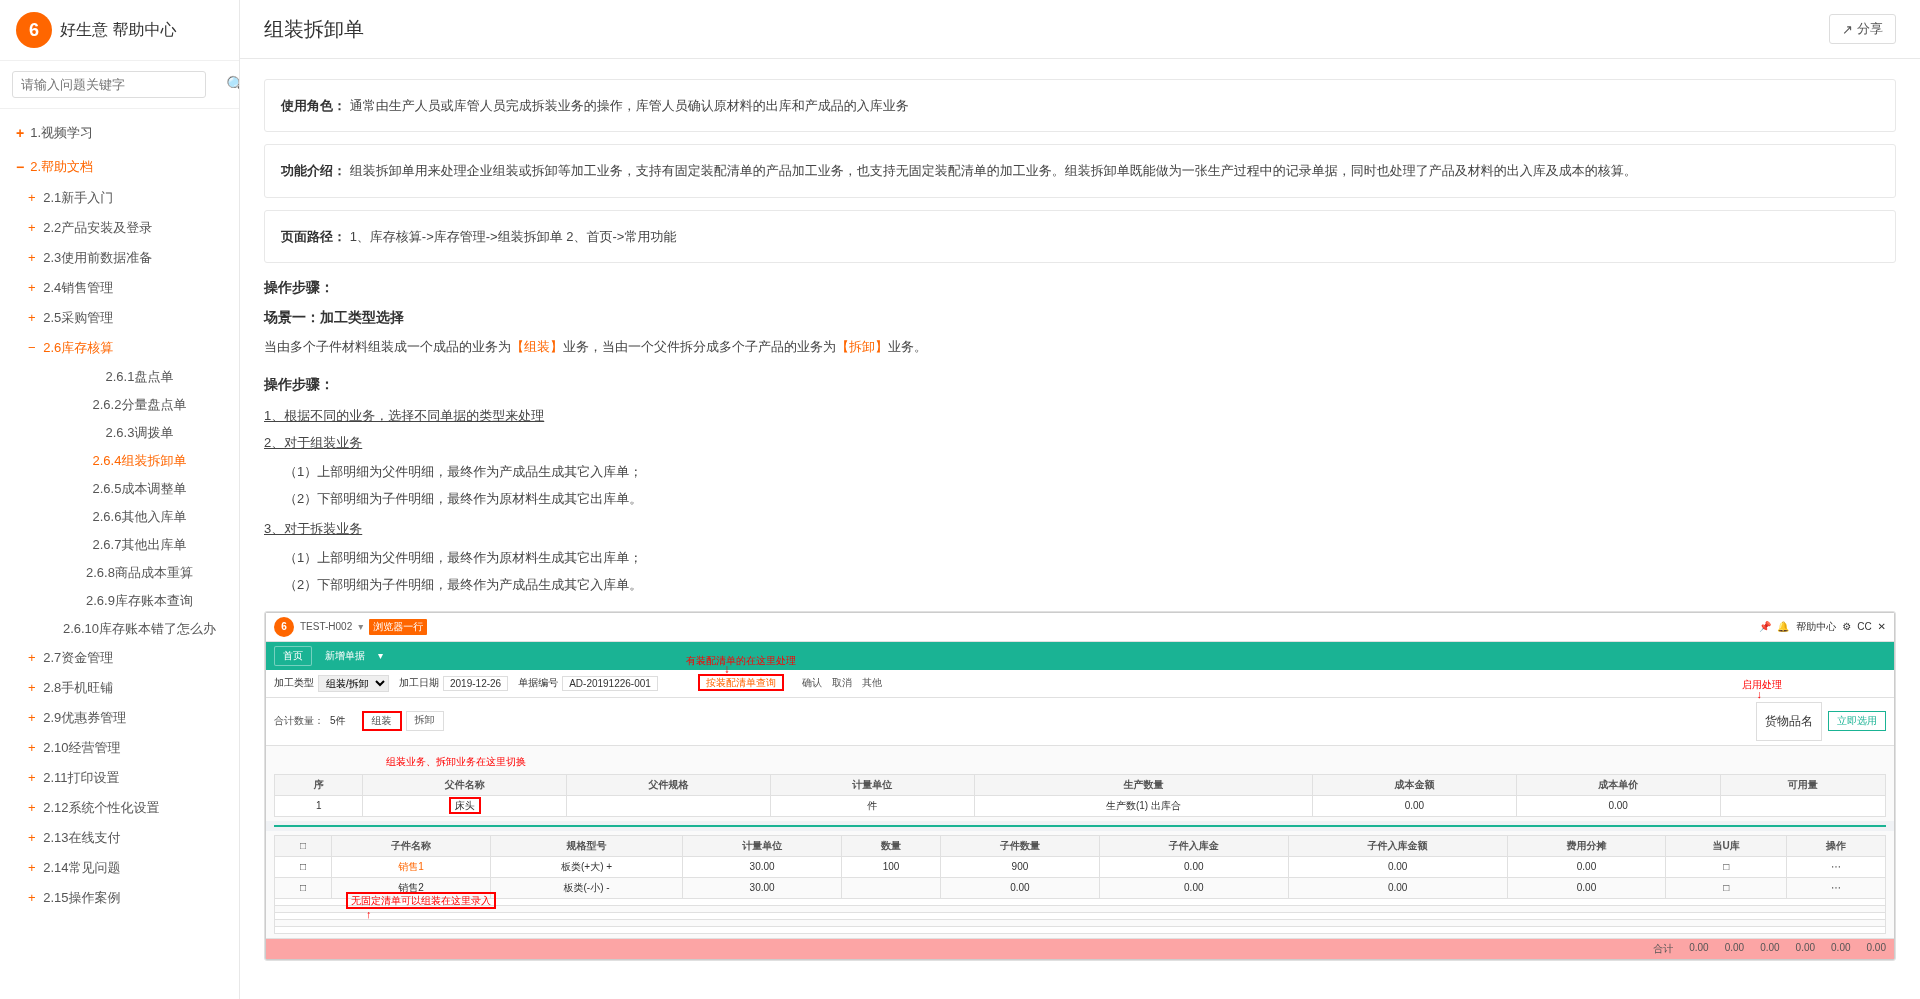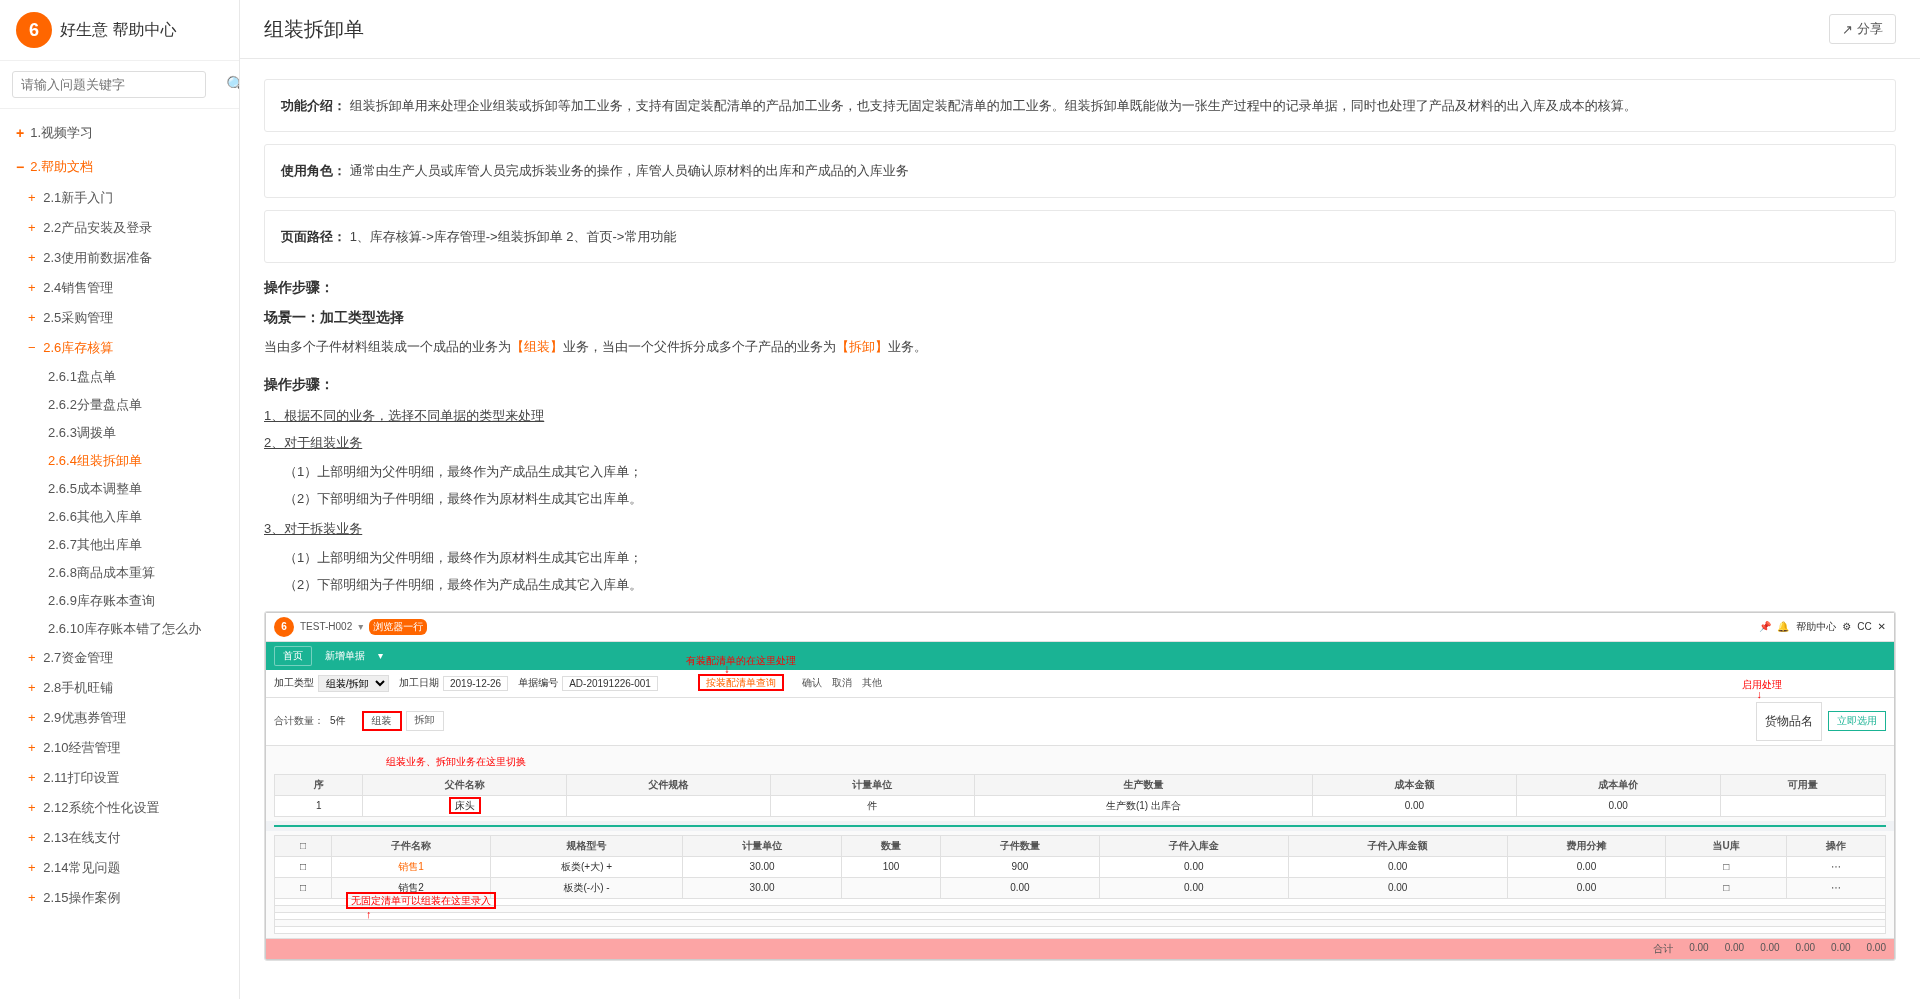--- a/index.html
+++ b/index.html
@@ -127,20 +127,21 @@
     .nav-sub-sub-items {
       padding-left: 12px;
     }
 
     .nav-sub-sub-item {
       padding: 5px 8px;
       font-size: 13px;
       color: #555;
       cursor: pointer;
       display: block;
+      text-align: center;
     }
     .nav-sub-sub-item.active { color: #ff6600; font-weight: 500; }
 
     
     #main {
       flex: 1;
       display: flex;
       flex-direction: column;
       overflow: hidden;
       background: #f5f5f5;
@@ -487,27 +488,27 @@
     <h1 class="page-title">组装拆卸单</h1>
     <button class="share-btn">
       <span>↗</span>
       <span>分享</span>
     </button>
   </div>
 
   <div id="content-area">
 
     <div class="info-block">
+      <span class="section-label">使用角色：</span>
+      <span>通常由生产人员或库管人员完成拆装业务的操作，库管人员确认原材料的出库和产成品的入库业务</span>
+    </div>
+
+    <div class="info-block">
       <span class="section-label">功能介绍：</span>
       <span>组装拆卸单用来处理企业组装或拆卸等加工业务，支持有固定装配清单的产品加工业务，也支持无固定装配清单的加工业务。组装拆卸单既能做为一张生产过程中的记录单据，同时也处理了产品及材料的出入库及成本的核算。</span>
-    </div>
-
-    <div class="info-block">
-      <span class="section-label">使用角色：</span>
-      <span>通常由生产人员或库管人员完成拆装业务的操作，库管人员确认原材料的出库和产成品的入库业务</span>
     </div>
 
     <div class="info-block">
       <span class="section-label">页面路径：</span>
       <span>1、库存核算-&gt;库存管理-&gt;组装拆卸单 2、首页-&gt;常用功能</span>
     </div>
 
     <div class="ops-title">操作步骤：</div>
 
     <div class="scene-title">场景一：加工类型选择</div>
@@ -531,21 +532,21 @@
     </div>
 
     <div class="screenshot-container">
       <div class="app-screenshot">
 
         <div class="app-titlebar">
           <div class="app-titlebar-left">
             <div class="app-logo">6</div>
             <span style="font-size:10px;color:#555;">TEST-H002</span>
             <span style="font-size:10px;color:#888;">▾</span>
-            <span style="font-size:10px;background:#ff6600;color:#fff;padding:1px 4px;border-radius:6px;">浏览器一行</span>
+            <span style="font-size:10px;background:#ff6600;color:#fff;padding:1px 4px;border-radius:1px;">浏览器一行</span>
           </div>
           <div style="display:flex;gap:6px;align-items:center;font-size:10px;">
             <span>📌</span>
             <span>🔔</span>
             <span>帮助中心</span>
             <span>⚙</span>
             <span>CC</span>
             <span>✕</span>
           </div>
         </div>

